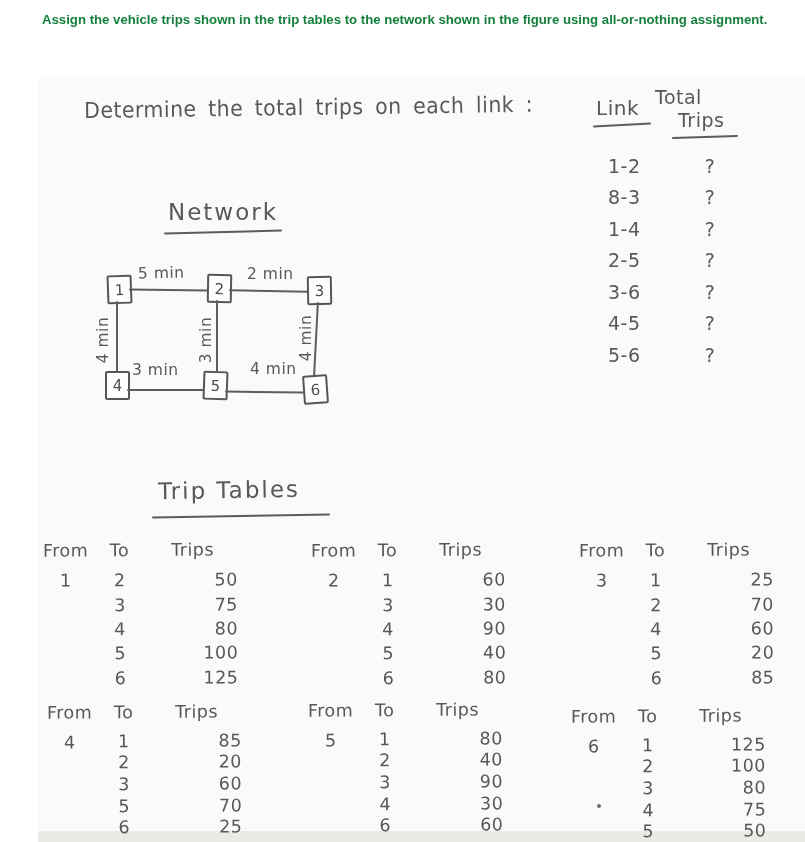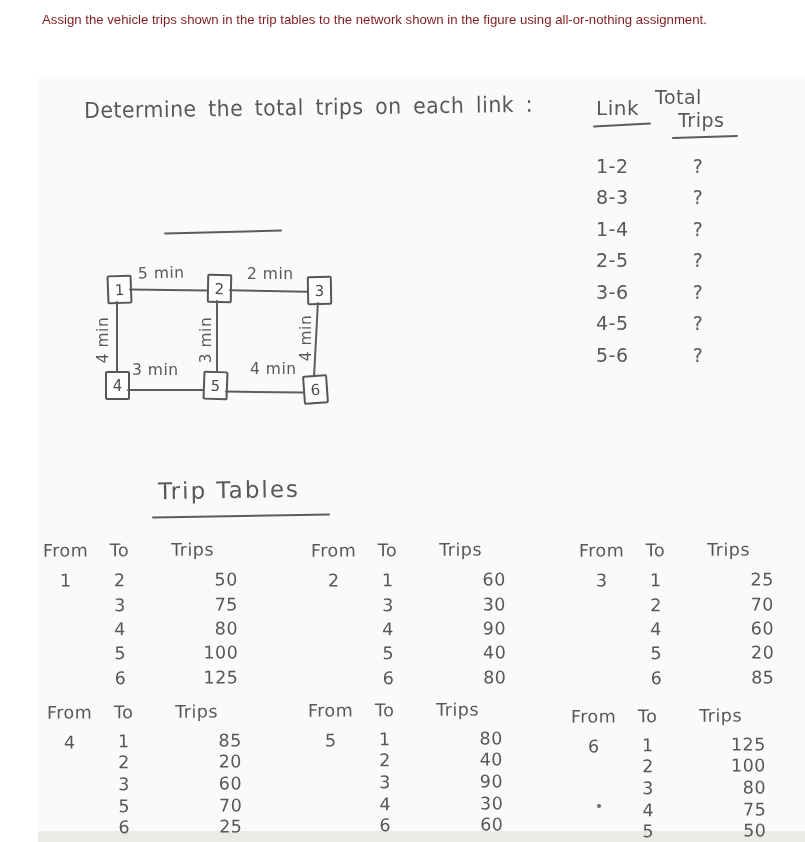--- a/index.html
+++ b/index.html
@@ -1,33 +1,33 @@
 <!DOCTYPE html>
 <html><head>
 <meta charset="utf-8">
 <style>
   html,body{margin:0;padding:0;background:#ffffff;}
   .page{position:relative;width:805px;height:842px;background:#ffffff;overflow:hidden;
         font-family:"DejaVu Sans",sans-serif;}
   
-  .typed{position:absolute;left:42px;top:11px;width:750px;color:#7f1d1d;
-         font-family:"Liberation Sans",sans-serif;font-size:13.2px;line-height:17.2px;}
+  .typed{position:absolute;left:42px;top:11px;width:750px;color:#15803d;
+         font-family:"Liberation Sans",sans-serif;font-size:13.2px;line-height:17.2px;font-weight:bold;}
   
   .scan{position:absolute;left:38px;top:76px;width:767px;height:766px;background:#fafaf8;}
   .scan-edge{position:absolute;left:38px;top:831px;width:767px;height:11px;background:#eaeae7;}
   .hand{color:#585858;letter-spacing:.5px;}
   .prompt{position:absolute;left:84px;top:98px;font-size:22px;
           transform:rotate(-0.8deg) scaleX(.93);transform-origin:left top;word-spacing:5px;}
   .uline{position:absolute;height:2px;background:#5c5c5c;border-radius:2px;}
   
   .lt-h-link{position:absolute;left:596px;top:96px;font-size:20px;}
   .lt-h-tot1{position:absolute;left:642px;top:86px;font-size:19px;margin-left:13px;}
   .lt-h-tot2{position:absolute;left:678px;top:109px;font-size:19px;}
   .lt-rows{position:absolute;left:596px;top:150px;}
-  .lt-rows .trow{height:31.5px;}
+  .lt-rows .trow{height:31.5px;margin-left:12px;}
   .c-link{width:58px;font-size:19px;}
   .c-q{width:44px;margin-left:22px;text-align:center;font-size:19px;}
   
   .net-title{position:absolute;left:168px;top:199px;font-size:23px;letter-spacing:2px;}
   .node{position:absolute;width:21px;height:25px;border:2px solid #565656;border-radius:2px;
         display:flex;align-items:center;justify-content:center;font-size:15px;color:#4e4e4e;
         background:rgba(255,255,255,.55);}
   .ln{position:absolute;background:#5d5d5d;border-radius:2px;}
   .hlabel{position:absolute;font-size:15.5px;white-space:nowrap;}
   .vlabel{position:absolute;width:62px;height:18px;text-align:center;font-size:15.5px;
@@ -94,20 +94,21 @@
       <div class="trow">
         <span class="c-link">4-5</span>
         <span class="c-q">?</span>
       </div>
       <div class="trow">
         <span class="c-link">5-6</span>
         <span class="c-q">?</span>
       </div>
     </div>
 
+  <div class="net-title hand">Network</div>
   <div class="uline" style="left:164px;top:231px;width:118px;transform:rotate(-1.5deg);"></div>
 
   <div class="node" style="left:107px;top:275px;transform:rotate(-2deg);">
       <span>1</span>
     </div>
   <div class="node" style="left:207px;top:274px;transform:rotate(1deg);">
       <span>2</span>
     </div>
   <div class="node" style="left:307px;top:276px;transform:rotate(-1deg);">
       <span>3</span>

